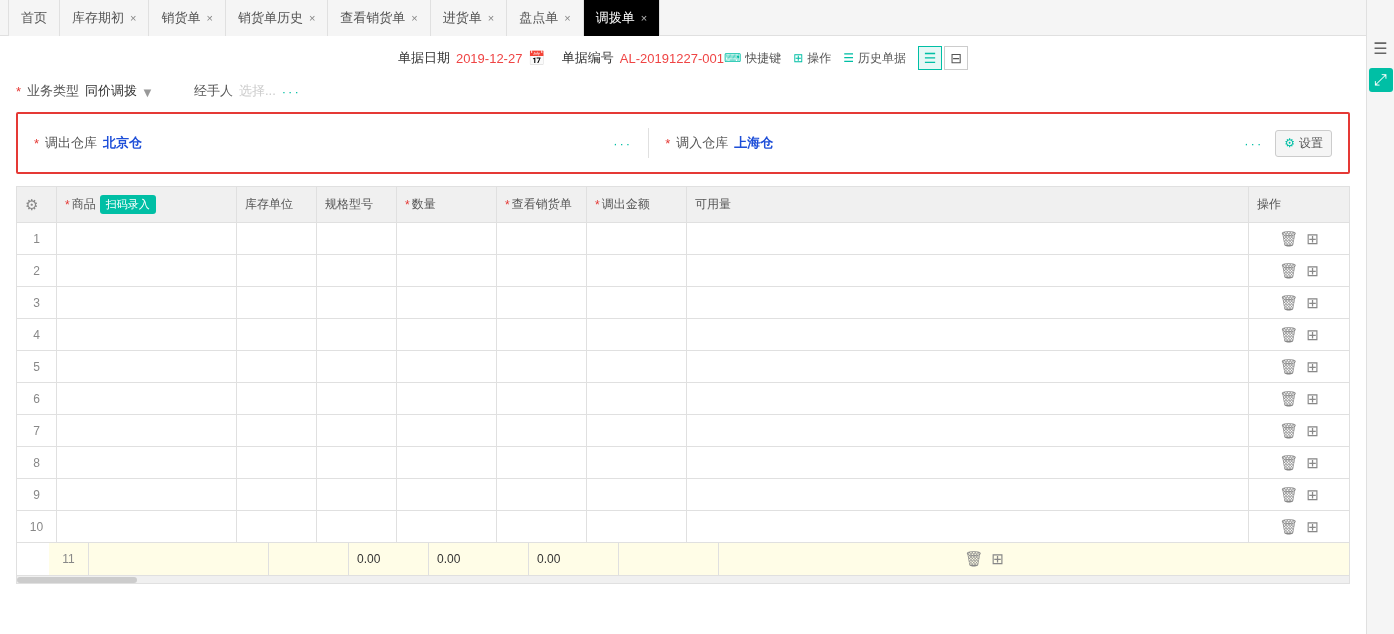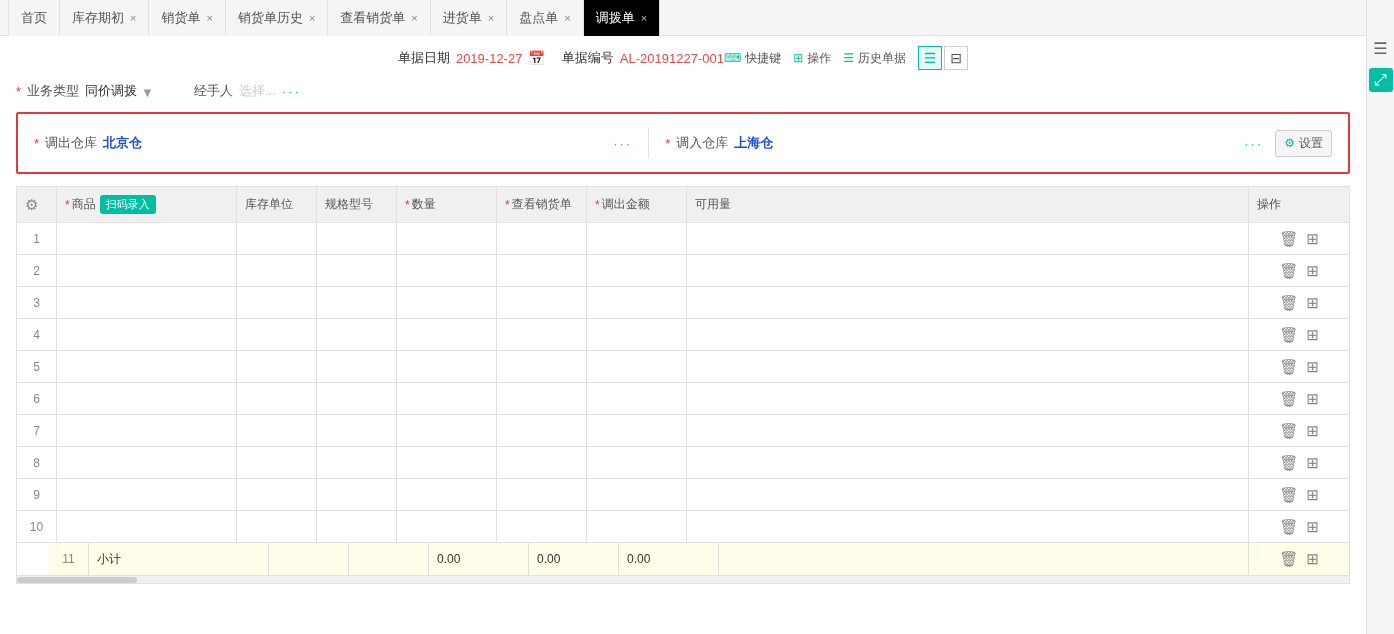--- a/index.html
+++ b/index.html
@@ -446,23 +446,20 @@
       <div class="td"></div>
       <div class="td"></div>
       <div class="td ops-td">
         <span class="op-icon">🗑</span>
         <span class="op-icon">⊞</span>
       </div>
     </div>
 
     <div class="table-row subtotal">
       <div class="td row-num">11</div>
-      <div class="td">
-        <span>小计</span>
-      </div>
       <div class="td"></div>
       <div class="td"></div>
       <div class="td">0.00</div>
       <div class="td">0.00</div>
       <div class="td">0.00</div>
       <div class="td"></div>
       <div class="td ops-td">
         <span class="op-icon">🗑</span>
         <span class="op-icon">⊞</span>
       </div>

